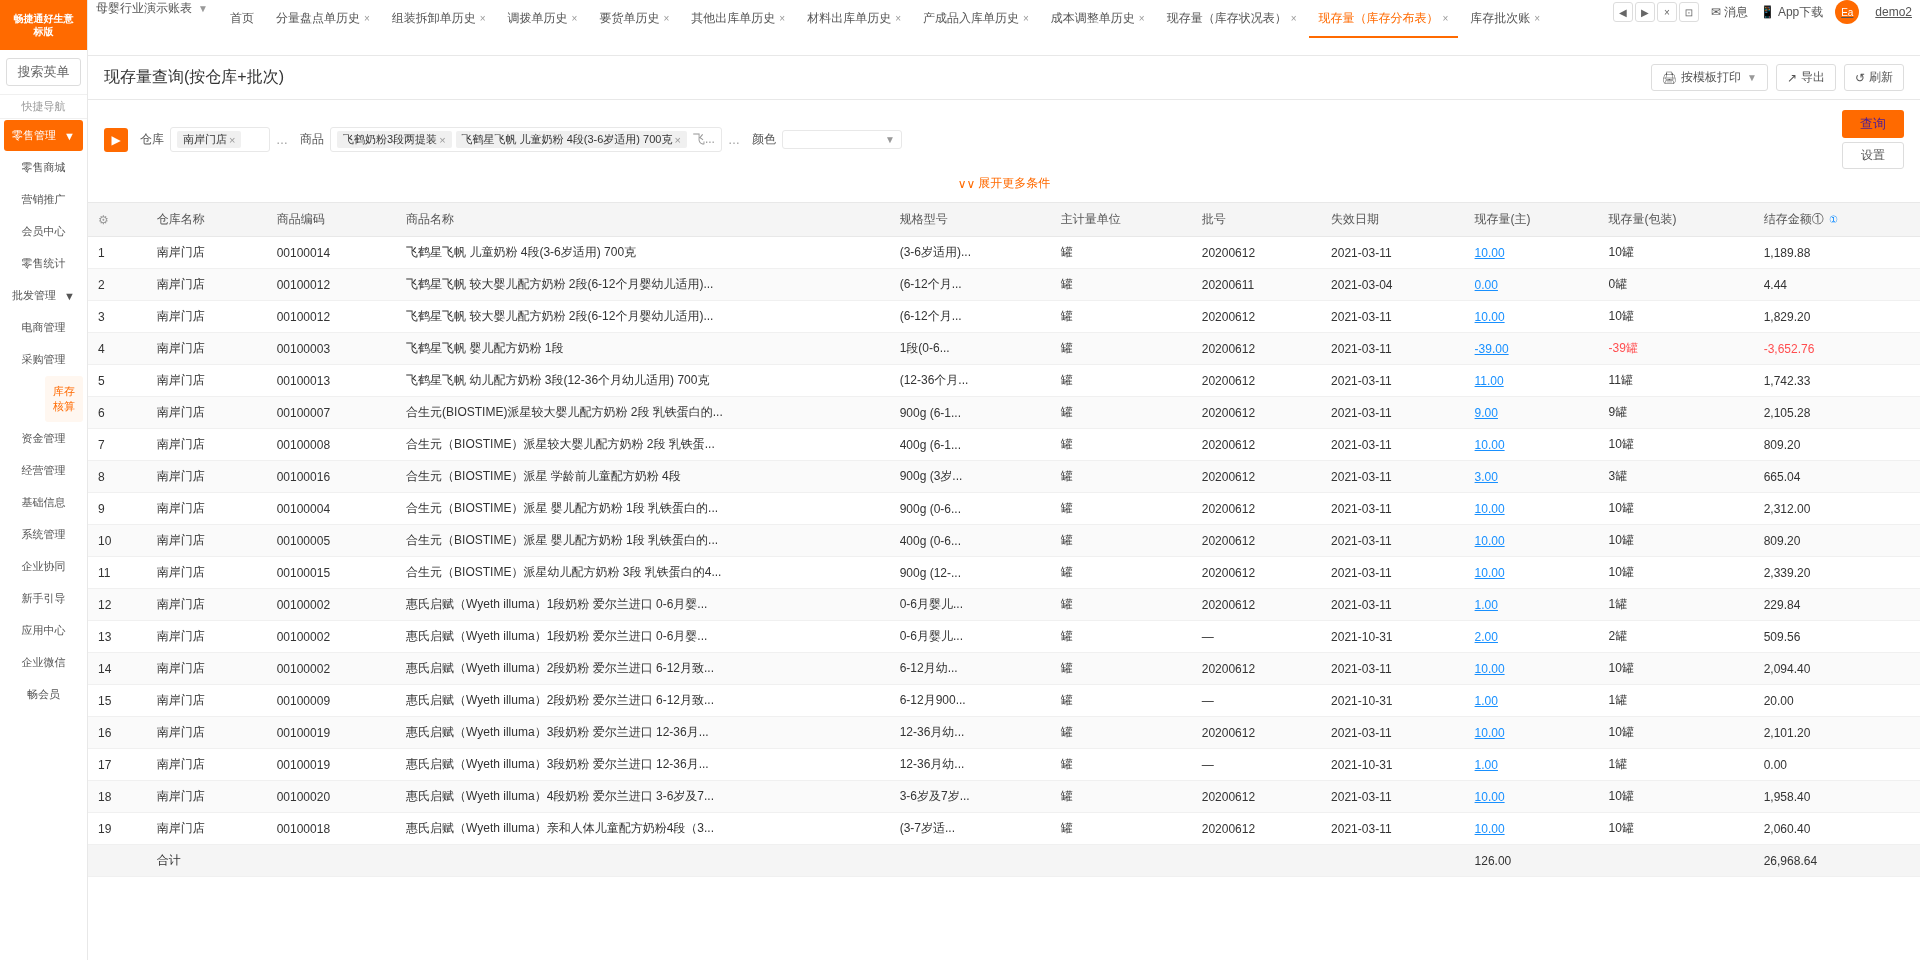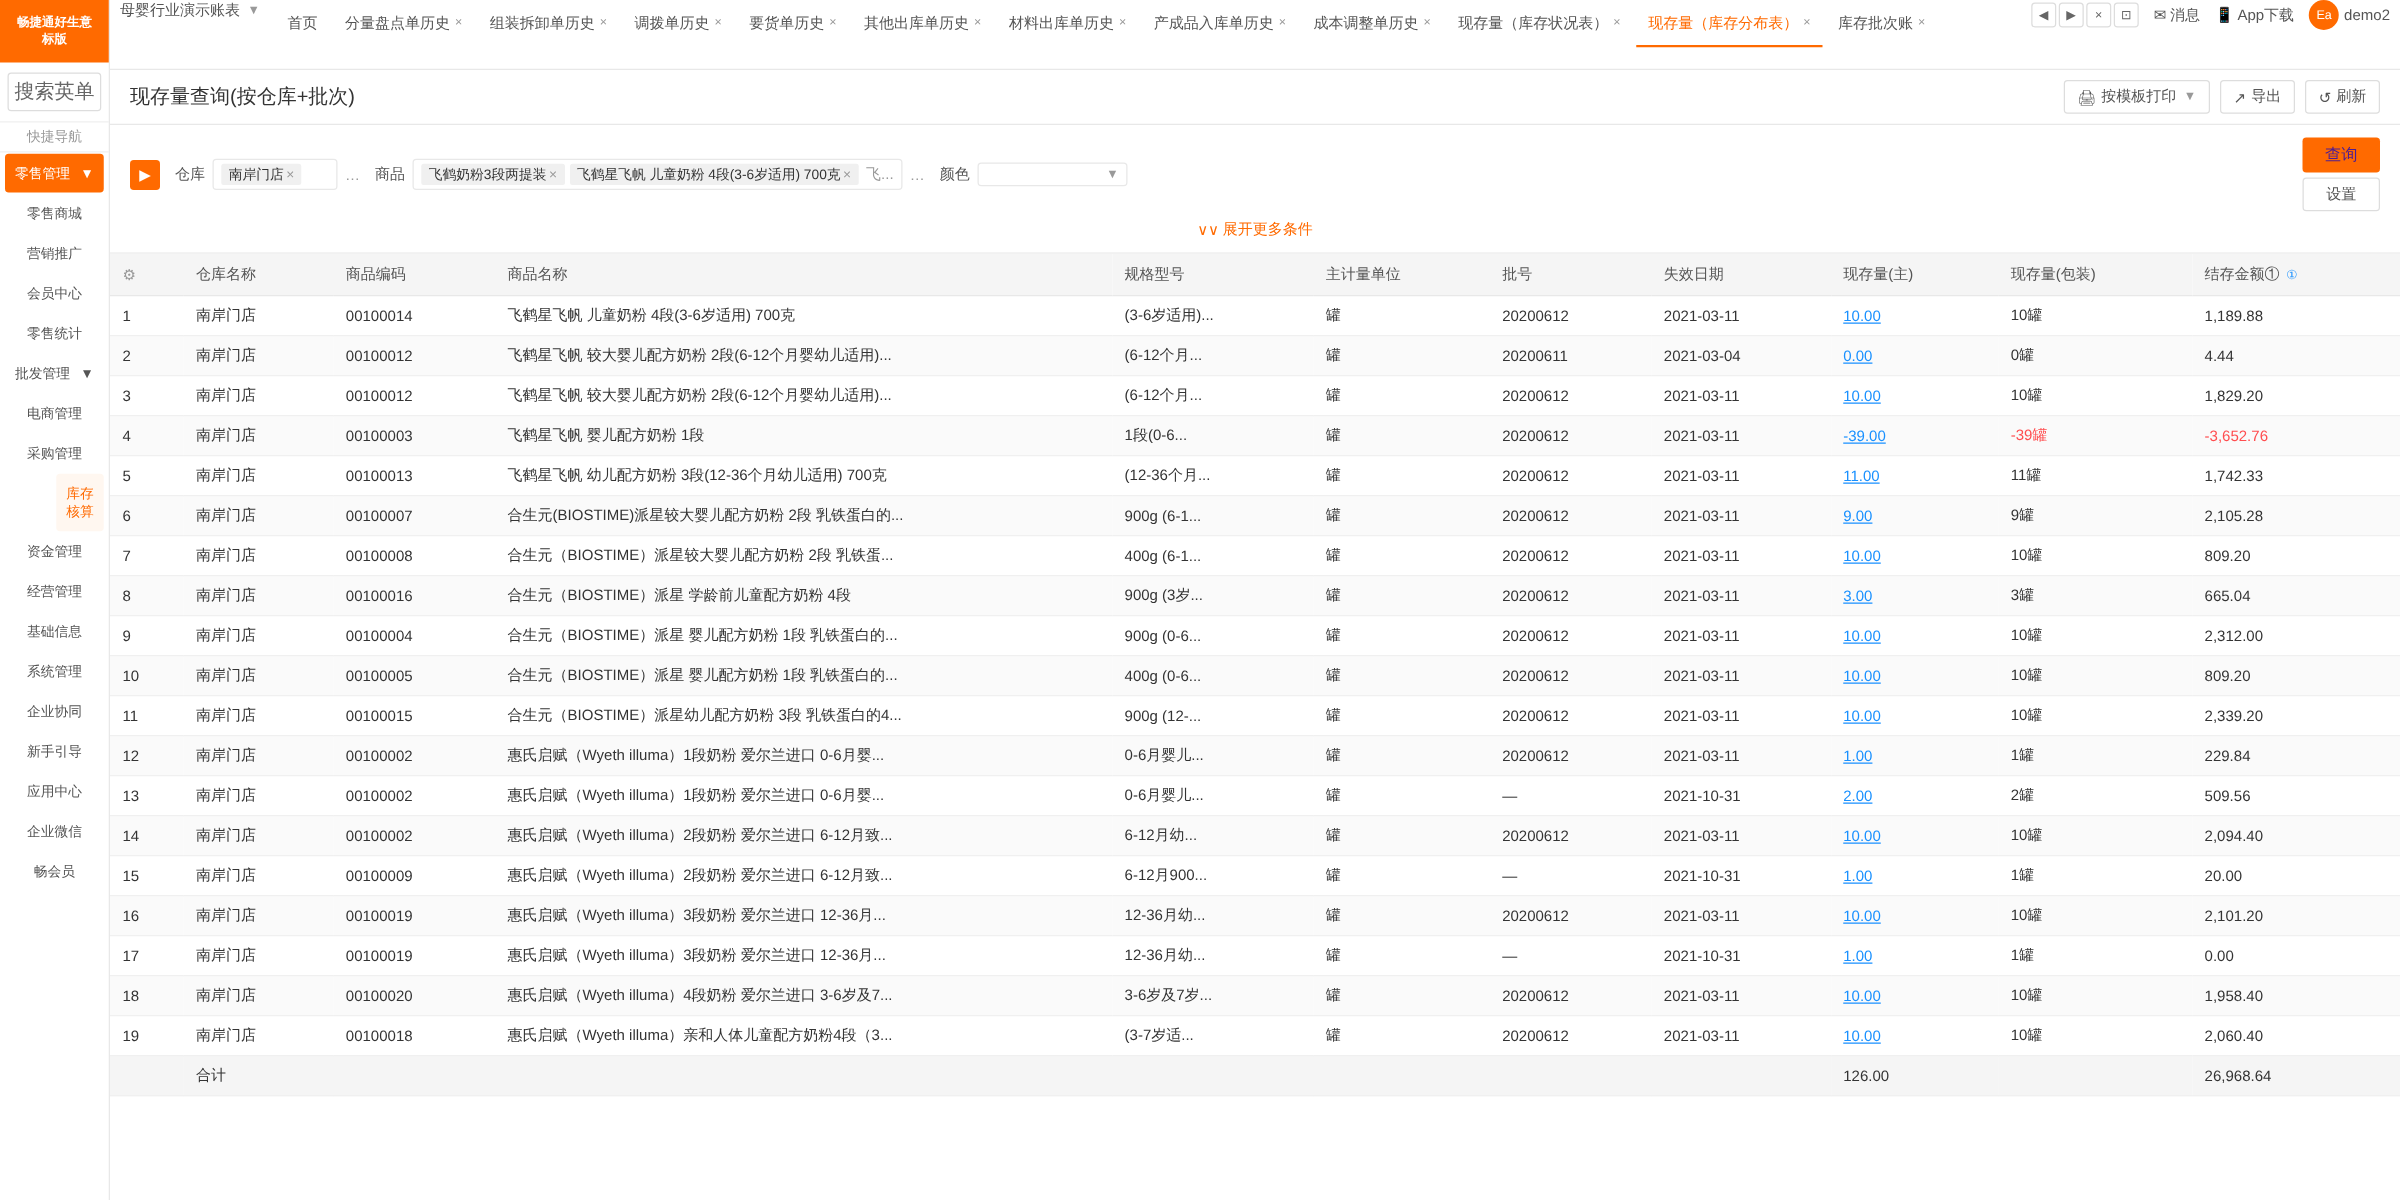--- a/index.html
+++ b/index.html
@@ -3,21 +3,21 @@
   <meta charset="utf-8">
   <style>
     * { box-sizing: border-box; margin: 0; padding: 0; }
     body { font-family: "Microsoft YaHei", "PingFang SC", Arial, sans-serif; font-size: 12px; background: #f5f5f5; color: #333; display: flex; height: 960px; overflow: hidden; }
     
     
     .sidebar { width: 88px; background: #fff; display: flex; flex-direction: column; border-right: 1px solid #e8e8e8; flex-shrink: 0; }
     .sidebar-logo { background: #ff6a00; height: 50px; display: flex; align-items: center; justify-content: center; color: white; font-size: 11px; font-weight: bold; flex-direction: column; line-height: 1.3; }
     .sidebar-logo span { font-size: 10px; }
     .sidebar-search { padding: 8px 6px; border-bottom: 1px solid #f0f0f0; text-align: center; }
-    .sidebar-search-btn { background: none; border: 1px solid #ddd; border-radius: 3px; width: 100%; padding: 4px 2px; font-size: 16px; cursor: pointer; color: #666; }
+    .sidebar-search-btn { background: none; border: 1px solid #ddd; border-radius: 3px; width: 100%; padding: 4px 2px; font-size: 13px; cursor: pointer; color: #666; }
     .sidebar-item { padding: 8px 4px; text-align: center; cursor: pointer; font-size: 11px; color: #555; border-radius: 3px; margin: 1px 4px; }
     
     
     .main { flex: 1; display: flex; flex-direction: column; overflow: hidden; }
     
     
     .top-nav { background: #fff; border-bottom: 1px solid #e8e8e8; display: flex; align-items: flex-start; height: 56px; padding: 0 8px; flex-shrink: 0; }
     .top-nav-tabs { display: flex; align-items: center; flex: 1; overflow: hidden; gap: 2px; }
     .nav-tab { padding: 0 10px; height: 38px; display: flex; align-items: center; font-size: 12px; color: #555; cursor: pointer; white-space: nowrap; border-bottom: 2px solid transparent; gap: 4px; }
     .nav-tab.active { color: #ff6a00; border-bottom-color: #ff6a00; }
@@ -177,21 +177,21 @@
         <div class="arrow-btn">⊡</div>
       </div>
       <div class="nav-btn">
         <span>✉</span>
         <span>消息</span>
       </div>
       <div class="nav-btn">
         <span>📱</span>
         <span>App下载</span>
       </div>
-      <div class="nav-btn" style="gap:4px;">
+      <div class="nav-btn" style="gap:16px;text-decoration:underline;">
         <div style="width:24px;height:24px;border-radius:50%;background:#ff6a00;display:flex;align-items:center;justify-content:center;color:white;font-size:10px;">Ea</div>
         <span>demo2</span>
       </div>
     </div>
   </div>
 
   <div class="content-wrapper">
 
     <div class="page-header">
       <div class="page-title">现存量查询(按仓库+批次)</div>

